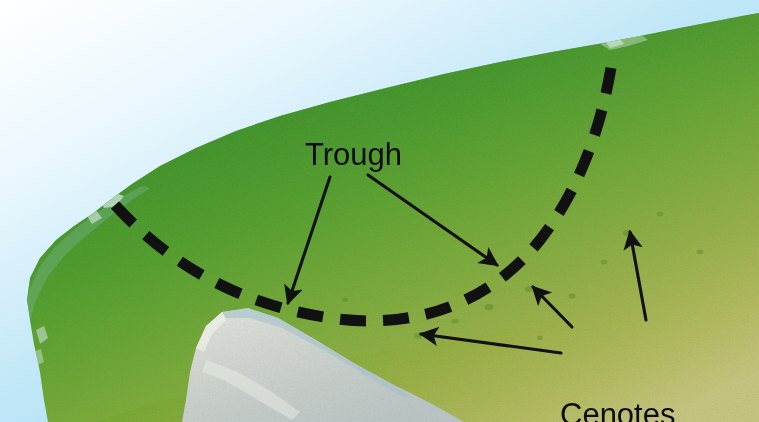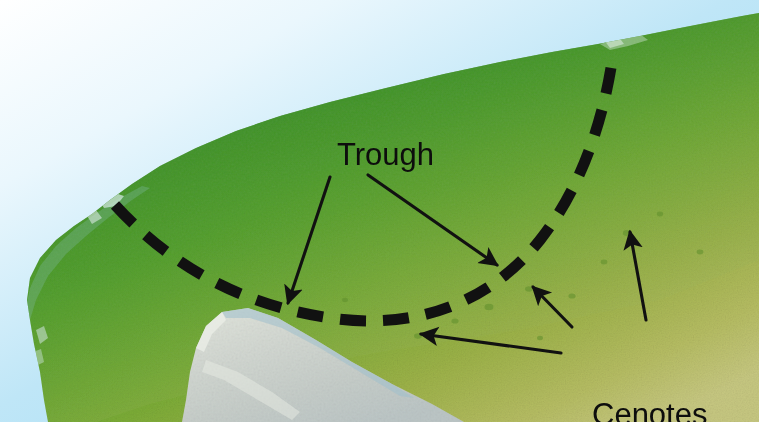--- a/index.html
+++ b/index.html
@@ -12,21 +12,20 @@
   #map-svg{position:absolute;left:0;top:0;width:759px;height:422px;display:block;}
   .maplabel{
     position:absolute;
     color:#0d0d0d;
     font-family:"Liberation Sans", sans-serif;
     font-size:31px;
     line-height:34px;
     letter-spacing:0px;
     white-space:pre;
     user-select:none;
-    margin-left:32px;
   }
   #label-trough{left:305px;top:138px;}
   #label-cenotes{left:560px;top:330px;}
 </style>
 </head>
 <body>
 
 <div id="stage">
 
   <svg id="map-svg" viewBox="0 0 759 422">

